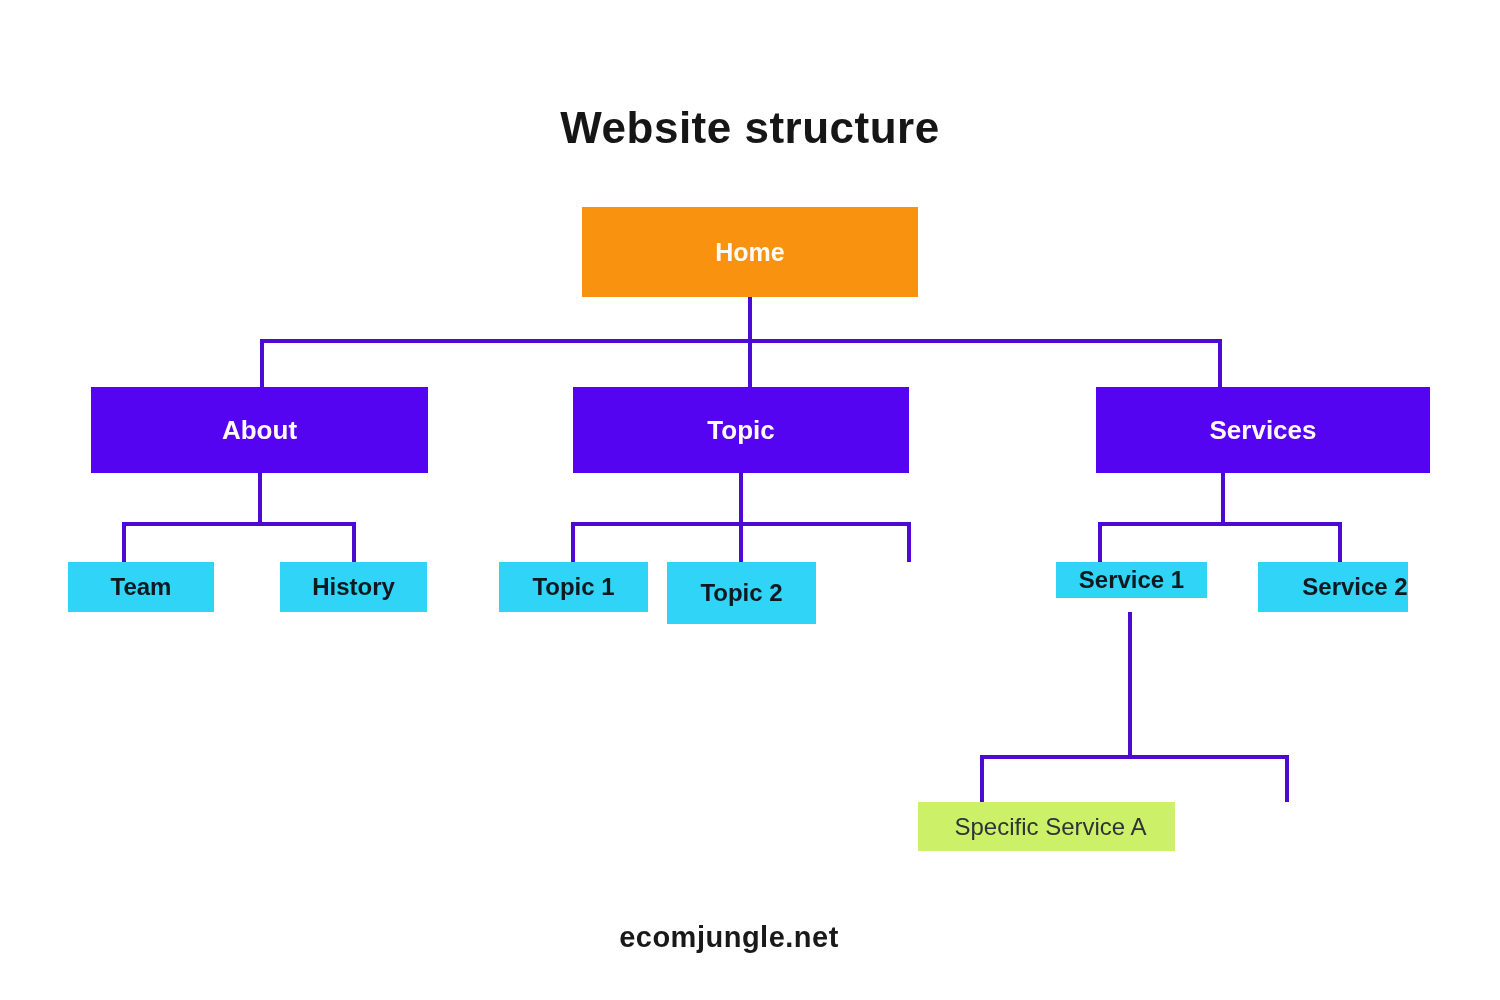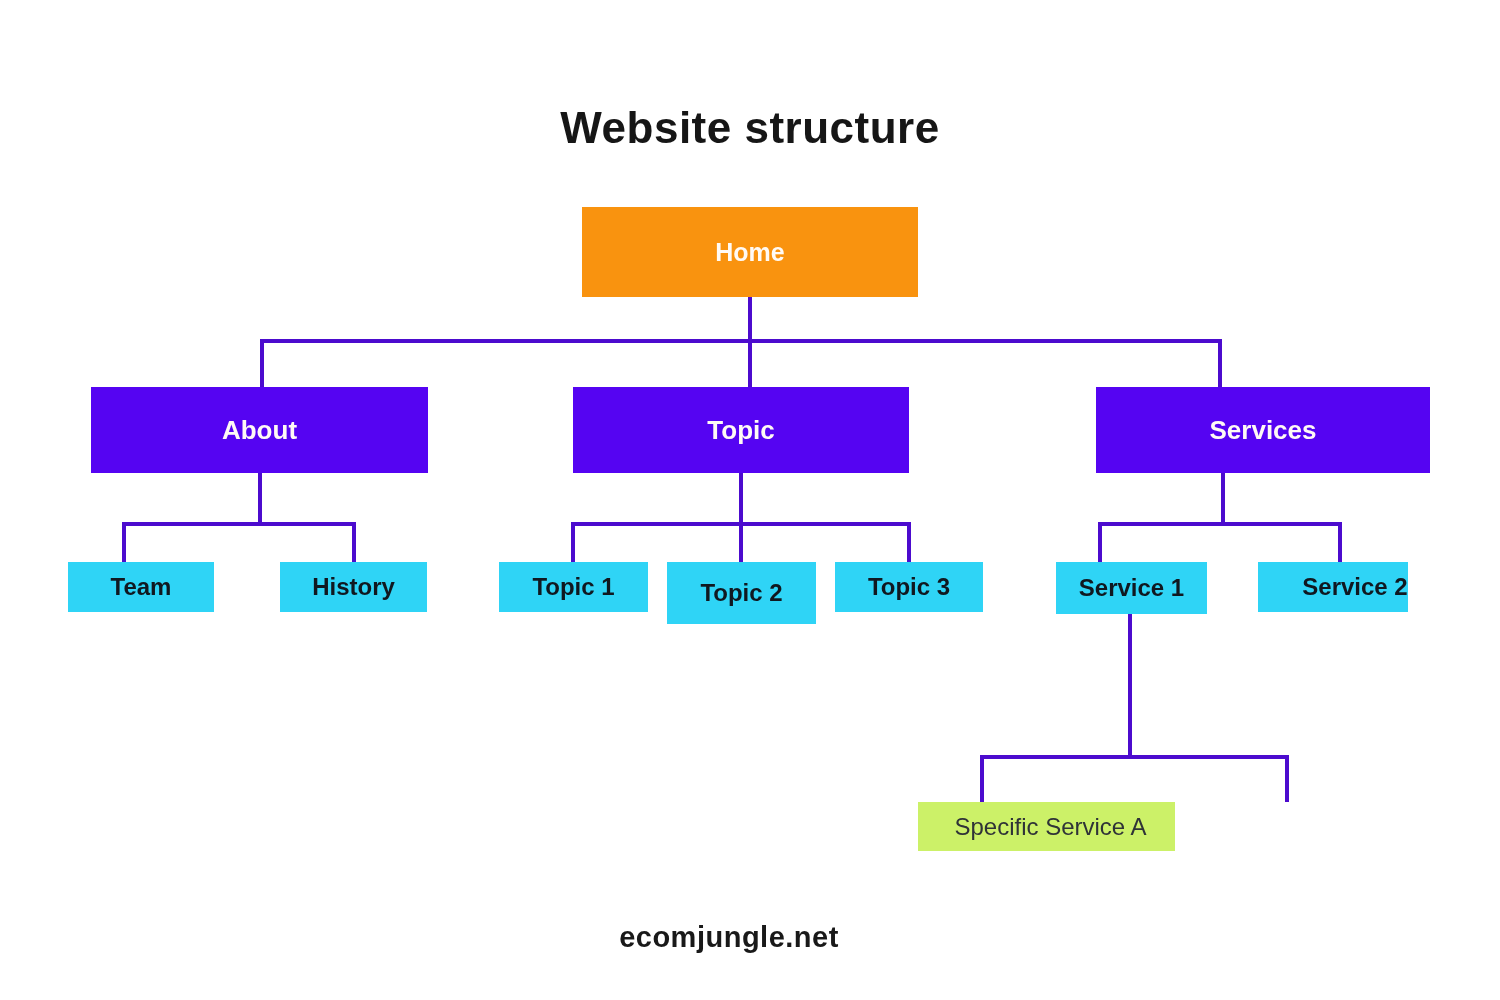--- a/index.html
+++ b/index.html
@@ -69,21 +69,21 @@
   }
   .n-home     { left: 582px;  top: 207px; width: 336px; height: 90px; }
   .n-about    { left: 91px;   top: 387px; width: 337px; height: 86px; }
   .n-blog     { left: 573px;  top: 387px; width: 336px; height: 86px; }
   .n-services { left: 1056px; top: 387px; width: 334px; height: 86px; margin-left: 40px; }
   .n-team     { left: 68px;   top: 562px; width: 146px; height: 50px; }
   .n-history  { left: 280px;  top: 562px; width: 147px; height: 50px; }
   .n-topic1   { left: 499px;  top: 562px; width: 149px; height: 50px; }
   .n-topic2   { left: 667px;  top: 562px; width: 149px; height: 62px; }
   .n-topic3   { left: 835px;  top: 562px; width: 148px; height: 50px; }
-  .n-service1 { left: 1056px; top: 562px; width: 151px; height: 52px; }
+  .n-service1 { left: 1056px; top: 562px; width: 151px; height: 36px; }
   .n-service2 { left: 1258px; top: 562px; width: 150px; height: 50px; padding-left: 44px; }
   .n-specific-a { left: 918px;  top: 802px; width: 257px; height: 49px; padding-left: 8px; }
   .n-specific-b { left: 1212px; top: 802px; width: 258px; height: 49px; }
   .line {
     position: absolute;
     background: var(--connector);
   }
   
   .c-home-stem        { left: 748px;  top: 297px; width: 4px;   height: 90px; }  
   .c-main-h           { left: 260px;  top: 339px; width: 962px; height: 4px; }
@@ -168,23 +168,20 @@
   </div>
   <div class="node lvl-page n-history">
     <span>History</span>
   </div>
   <div class="node lvl-page n-topic1">
     <span>Topic 1</span>
   </div>
   <div class="node lvl-page n-topic2">
     <span>Topic 2</span>
   </div>
-  <div class="node lvl-page n-topic3">
-    <span>Topic 3</span>
-  </div>
   <div class="node lvl-page n-service1">
     <span>Service 1</span>
   </div>
   <div class="node lvl-page n-service2">
     <span>Service 2</span>
   </div>
 
   <div class="node lvl-subpage n-specific-a">
     <span>Specific Service A</span>
   </div>

